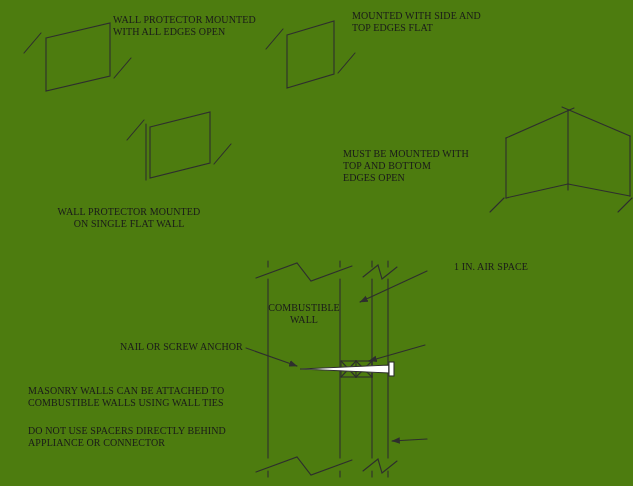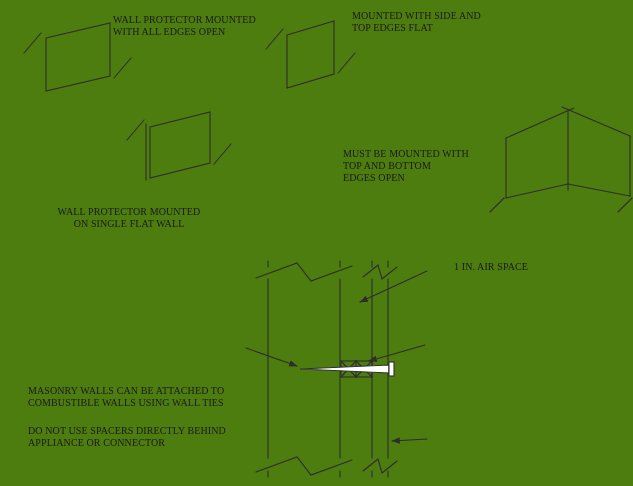--- a/index.html
+++ b/index.html
@@ -121,22 +121,25 @@
   <div class="lbl center" style="left:40px; top:206px; width:178px;">WALL PROTECTOR MOUNTED
 ON SINGLE FLAT WALL</div>
 
   <div class="lbl" style="left:343px; top:148px;">MUST BE MOUNTED WITH
 TOP AND BOTTOM
 EDGES OPEN</div>
 
 
   <div class="lbl" style="left:430px; top:261px;margin-left:24px;">1 IN. AIR SPACE</div>
 
+  <div class="lbl center" style="left:266px; top:302px; width:76px;">COMBUSTIBLE
+WALL</div>
 
 
+  <div class="lbl" style="left:120px; top:341px;">NAIL OR SCREW ANCHOR</div>
 
   <div class="lbl" style="left:28px; top:425px;">DO NOT USE SPACERS DIRECTLY BEHIND
 APPLIANCE OR CONNECTOR</div>
 
   <div class="lbl" style="left:28px; top:385px;">MASONRY WALLS CAN BE ATTACHED TO
 COMBUSTIBLE WALLS USING WALL TIES</div>
 
 
 </div>
 

